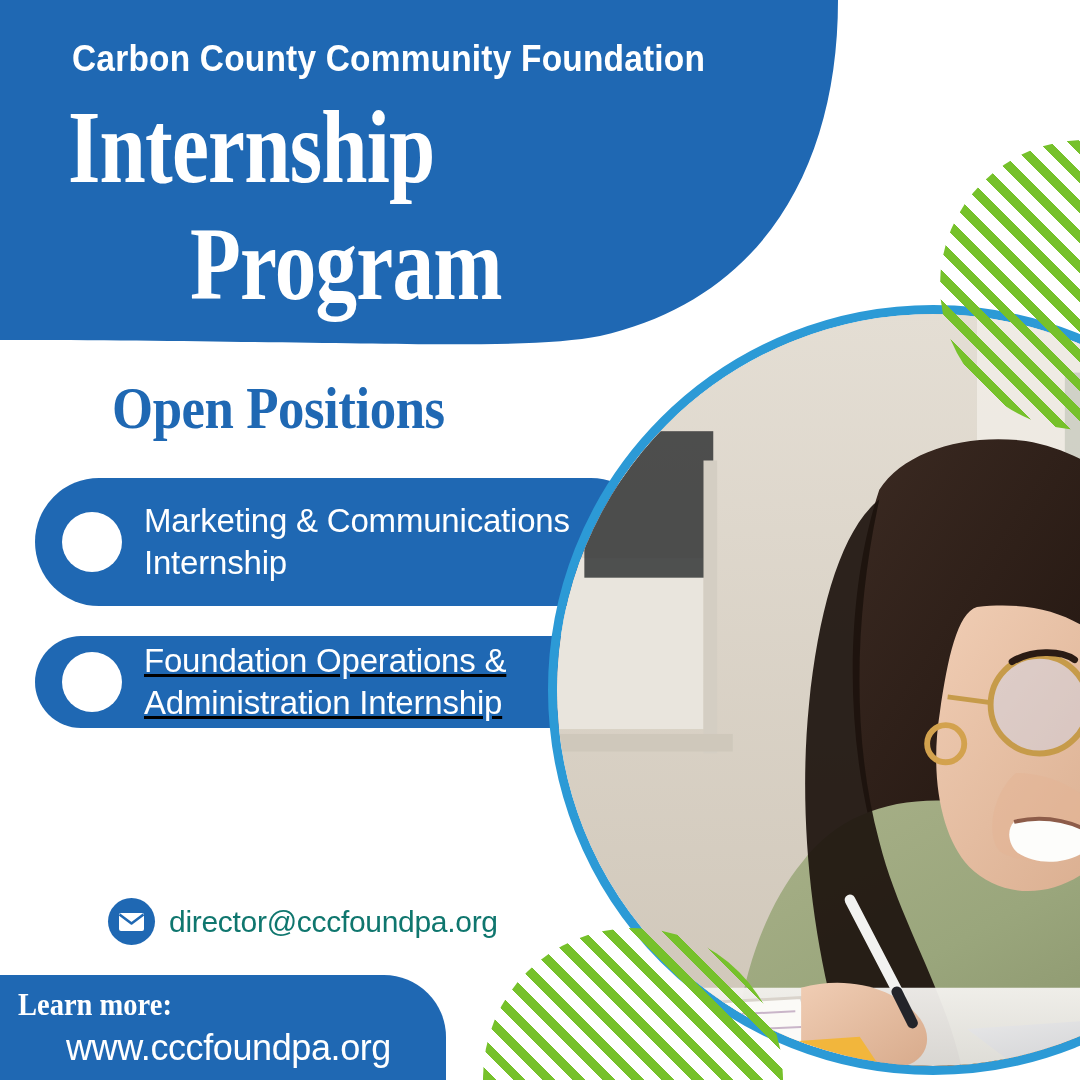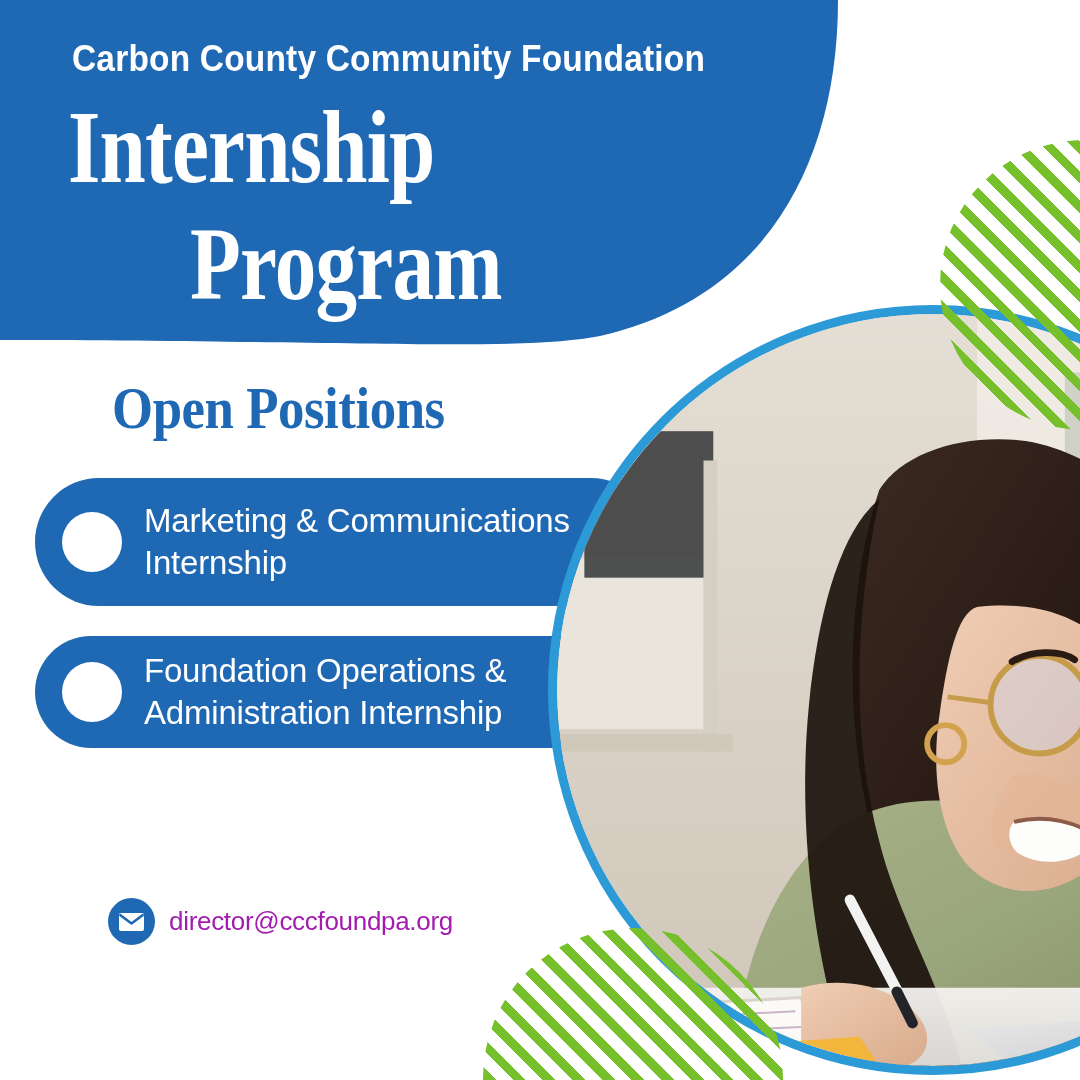--- a/index.html
+++ b/index.html
@@ -64,21 +64,21 @@
     transform:scaleX(.88);transform-origin:left center;
     white-space:nowrap;
   }
 
   
   .pill{
     position:absolute;left:35px;background:#1f68b3;border-radius:70px;
     z-index:2;display:flex;align-items:center;
   }
   #pill-1{top:478px;width:620px;height:128px;}
-  #pill-2{top:636px;width:620px;height:112px;}
+  #pill-2{top:636px;width:620px;height:92px;text-decoration:underline;}
   .pill .bullet{
     width:60px;height:60px;border-radius:50%;background:#ffffff;flex:0 0 60px;
     margin-left:27px;
   }
   .pill .pill-label{
     color:#ffffff;font-family:"Liberation Sans",sans-serif;
     font-size:33px;line-height:1.28;margin-left:22px;letter-spacing:-.2px;
     white-space:pre-line;
   }
 
@@ -94,22 +94,22 @@
   #email-row{
     position:absolute;left:108px;top:898px;z-index:4;
     display:flex;align-items:center;
   }
   #email-icon{
     width:47px;height:47px;border-radius:50%;background:#1f68b3;
     display:flex;align-items:center;justify-content:center;flex:0 0 47px;
   }
   #email-icon svg{display:block;}
   #email-text{
-    margin-left:14px;color:#a21caf;
-    font-family:"Liberation Sans",sans-serif;font-size:26px;letter-spacing:-.3px;
+    margin-left:14px;color:#0f766e;
+    font-family:"Liberation Sans",sans-serif;font-size:30px;letter-spacing:-.3px;
     white-space:nowrap;
   }
 
   
   #learn-panel{
     position:absolute;left:0;top:975px;width:446px;height:105px;
     background:#1f68b3;border-top-right-radius:62px;z-index:4;
   }
   #learn-label{
     position:absolute;left:18px;top:12px;color:#ffffff;
@@ -245,14 +245,18 @@
   <div id="email-row">
     <span id="email-icon">
       <svg width="27" height="20" viewBox="0 0 27 20" aria-hidden="true">
         <rect x="1" y="1" width="25" height="18" rx="2" fill="#ffffff"></rect>
         <path d="M1.5 2.5 L13.5 11.5 L25.5 2.5" fill="none" stroke="#1f68b3" stroke-width="2.6" stroke-linejoin="round"></path>
       </svg>
     </span>
     <span id="email-text">director@cccfoundpa.org</span>
   </div>
 
+  <div id="learn-panel">
+    <div id="learn-label">Learn more:</div>
+    <div id="learn-url">www.cccfoundpa.org</div>
+  </div>
 
 </div>
 
 </body></html>

